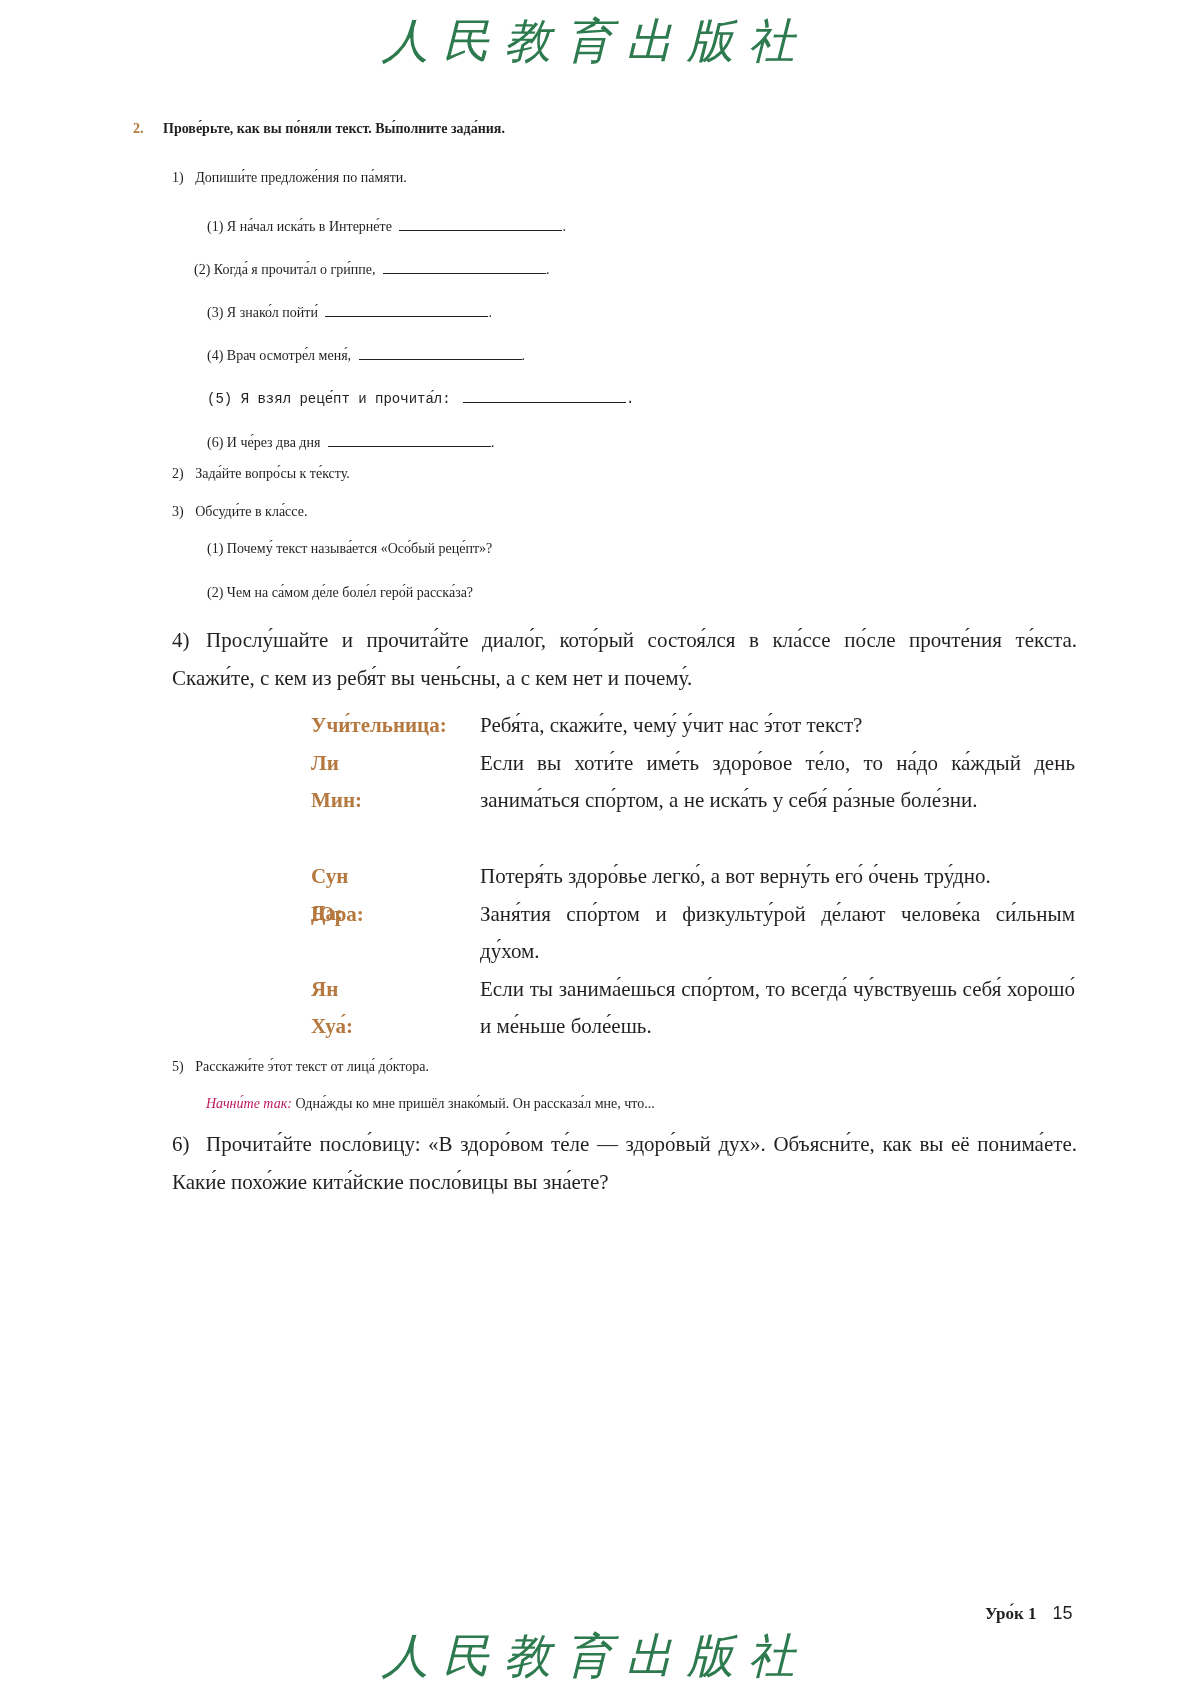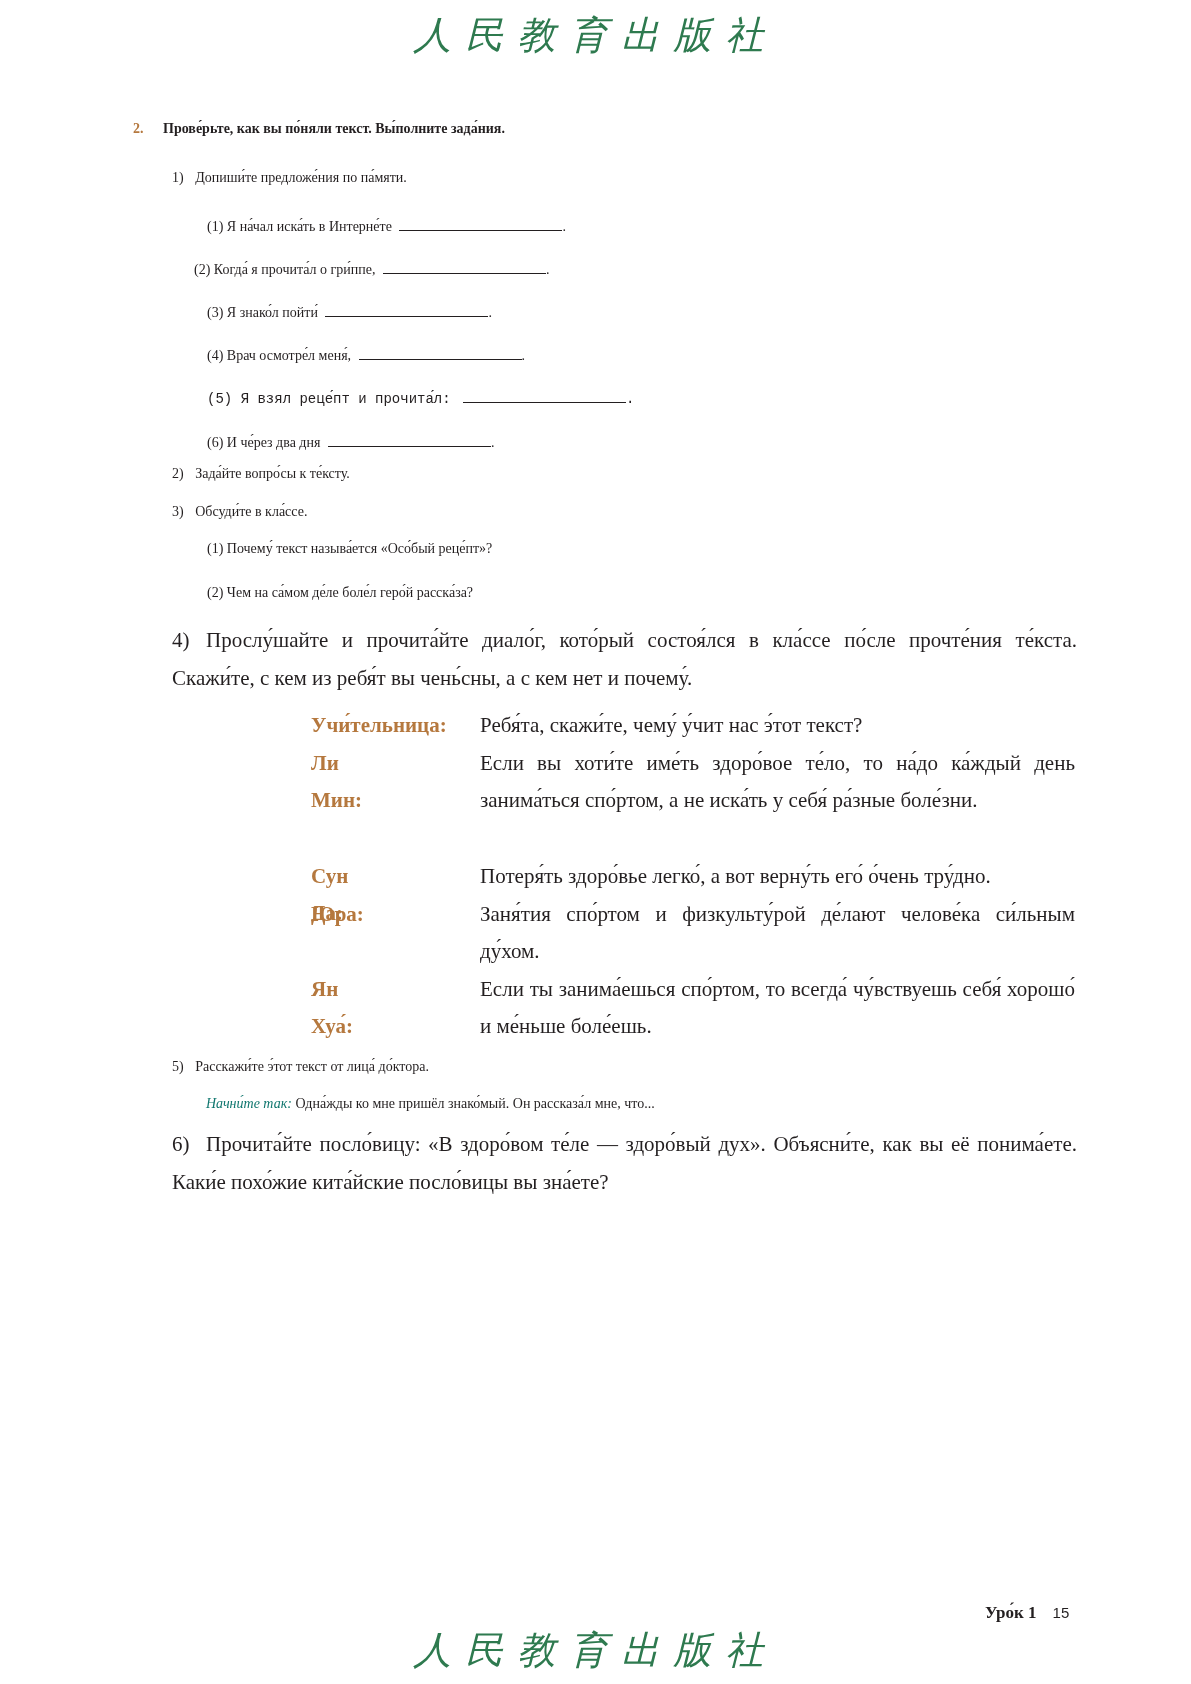--- a/index.html
+++ b/index.html
@@ -1,34 +1,34 @@
 <!DOCTYPE html>
 <html><head>
 <meta charset="utf-8">
 <style>
   html, body { margin:0; padding:0; background:#ffffff; }
   body { width:1191px; height:1684px; position:relative; overflow:hidden;
          font-family:"Liberation Serif", "DejaVu Serif", serif; color:#231f20; }
   .logo { position:absolute; left:0; width:1191px; text-align:center;
           font-family:"DejaVu Serif", serif; font-style:italic; color:#2e7a4f;
-          font-size:38px; letter-spacing:14px; }
+          font-size:47px; letter-spacing:14px; }
   .logo.top { top:10px; }
   .logo.bottom { top:1625px; }
   .line { position:absolute; font-size:14px; white-space:nowrap; line-height:1; }
   .bold { font-weight:bold; }
   .num-accent { color:#b5783e; font-weight:bold; }
   .speaker { color:#b5783e; font-weight:bold; }
-  .italic-accent { color:#0f766e; font-style:italic; }
+  .italic-accent { color:#be185d; font-style:italic; }
   .blank { display:inline-block; width:163px; border-bottom:1px solid #231f20; height:16px; vertical-align:baseline; margin-left:4px; }
   .just { position:absolute; font-size:21px; line-height:38px; text-align:justify; text-align-last:left; }
   .dlg-row { position:absolute; font-size:21px; line-height:37px; }
   .dlg-name { position:absolute; left:311px; }
   .dlg-text { position:absolute; left:480px; width:595px; text-align:justify; }
   .footer { position:absolute; top:1603px; left:985px; font-size:17px; white-space:nowrap; }
-  .footer .pg { font-family:"Liberation Sans", sans-serif; font-weight:normal; margin-left:16px; font-size:15px; }
+  .footer .pg { font-family:"Liberation Sans", sans-serif; font-weight:normal; margin-left:16px; font-size:18px; }
 </style>
 </head>
 <body>
 
 <div class="logo top">人民教育出版社</div>
 
 <div class="line" style="top:122px; left:133px;">
   <span class="num-accent">2.</span>
   <span class="bold" style="margin-left:16px;">Прове́рьте, как вы по́няли текст. Вы́полните зада́ния.</span>
 </div>

